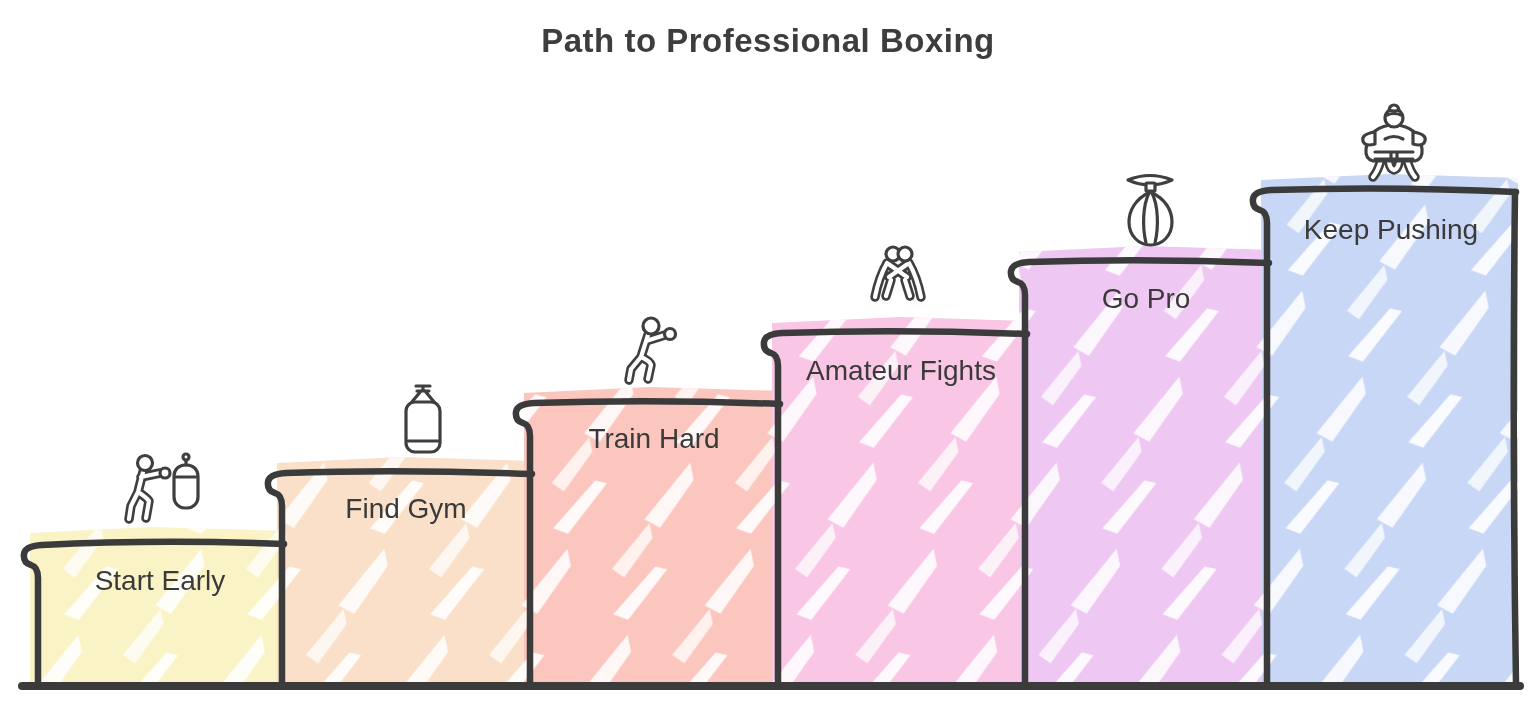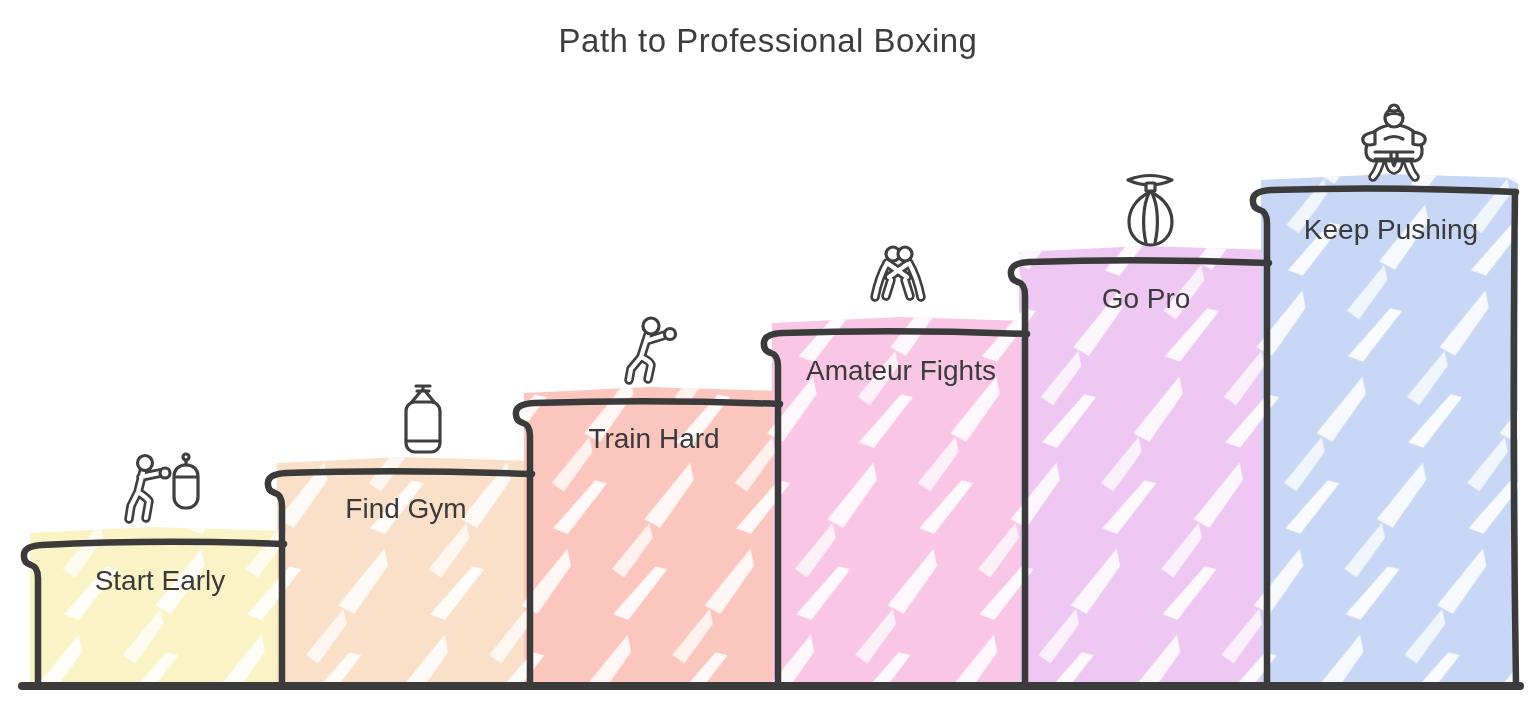--- a/index.html
+++ b/index.html
@@ -1,19 +1,19 @@
 <!DOCTYPE html>
 <html><head>
 <meta charset="utf-8">
 <style>
   html,body{margin:0;padding:0;background:#ffffff;}
   body{width:1536px;height:708px;position:relative;overflow:hidden;
        font-family:"Liberation Sans",sans-serif;}
   .title{position:absolute;left:0;right:0;top:22px;text-align:center;
-         font-weight:normal;font-size:33px;color:#3d3d3d;letter-spacing:.5px;}
+         font-weight:bold;font-size:33px;color:#3d3d3d;letter-spacing:.5px;}
   svg{position:absolute;left:0;top:0;}
   .outline{stroke:#3b3b3b;stroke-width:6.5;fill:none;
            stroke-linecap:round;stroke-linejoin:round;}
   .baseline{stroke:#3b3b3b;stroke-width:8;fill:none;stroke-linecap:round;}
   .step-label{font-family:"Liberation Sans",sans-serif;font-size:28px;
               fill:#3a3a3a;text-anchor:middle;}
   
   .tO{stroke:#3f3f3f;stroke-width:9.5;fill:none;stroke-linecap:round;stroke-linejoin:round;}
   .tI{stroke:#ffffff;stroke-width:4.2;fill:none;stroke-linecap:round;stroke-linejoin:round;}
   .ln{stroke:#3f3f3f;stroke-width:3.2;fill:none;stroke-linecap:round;stroke-linejoin:round;}

